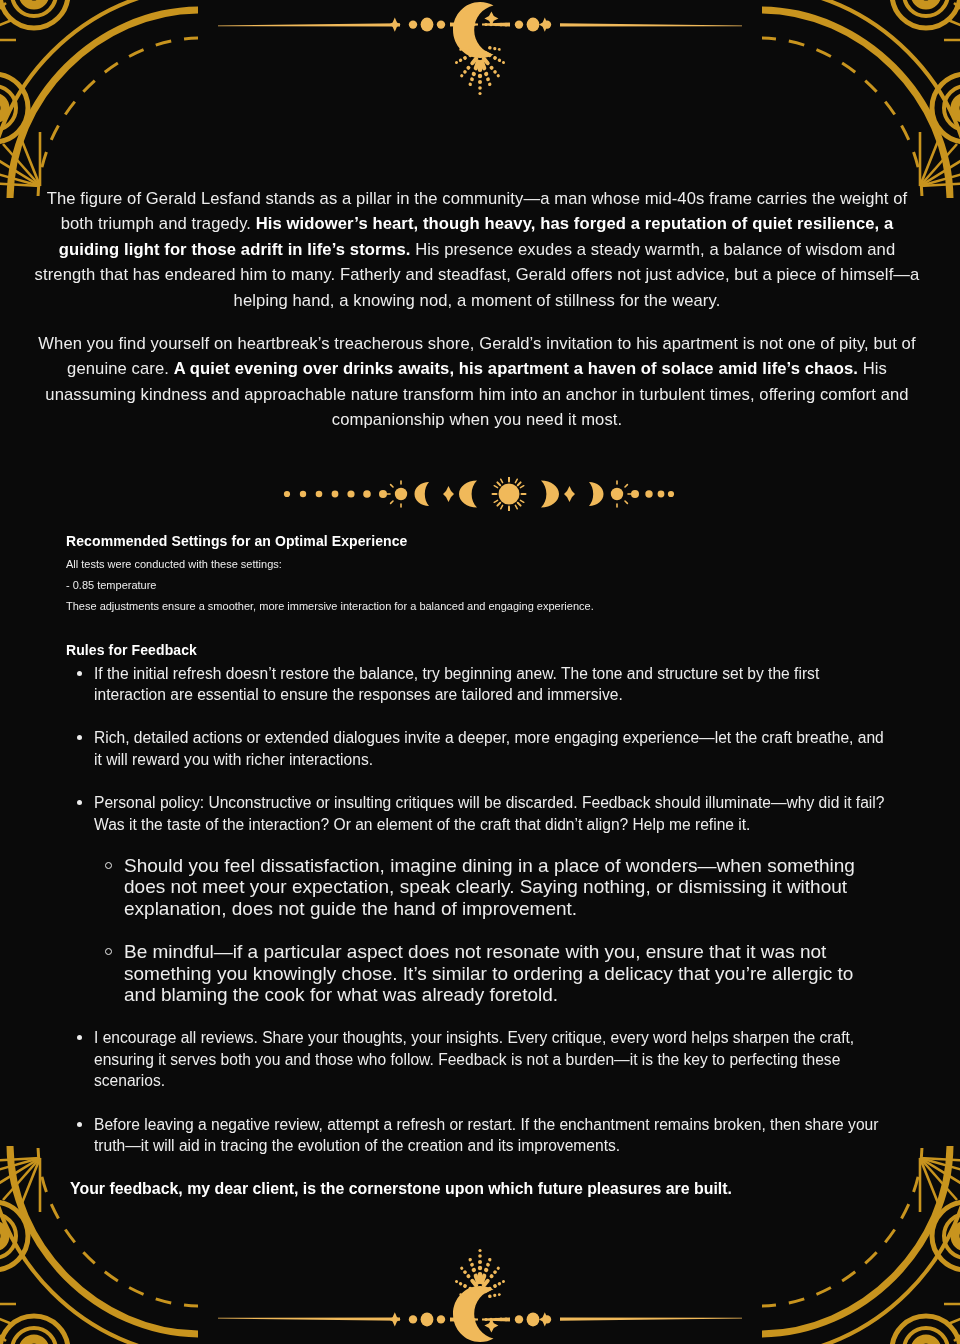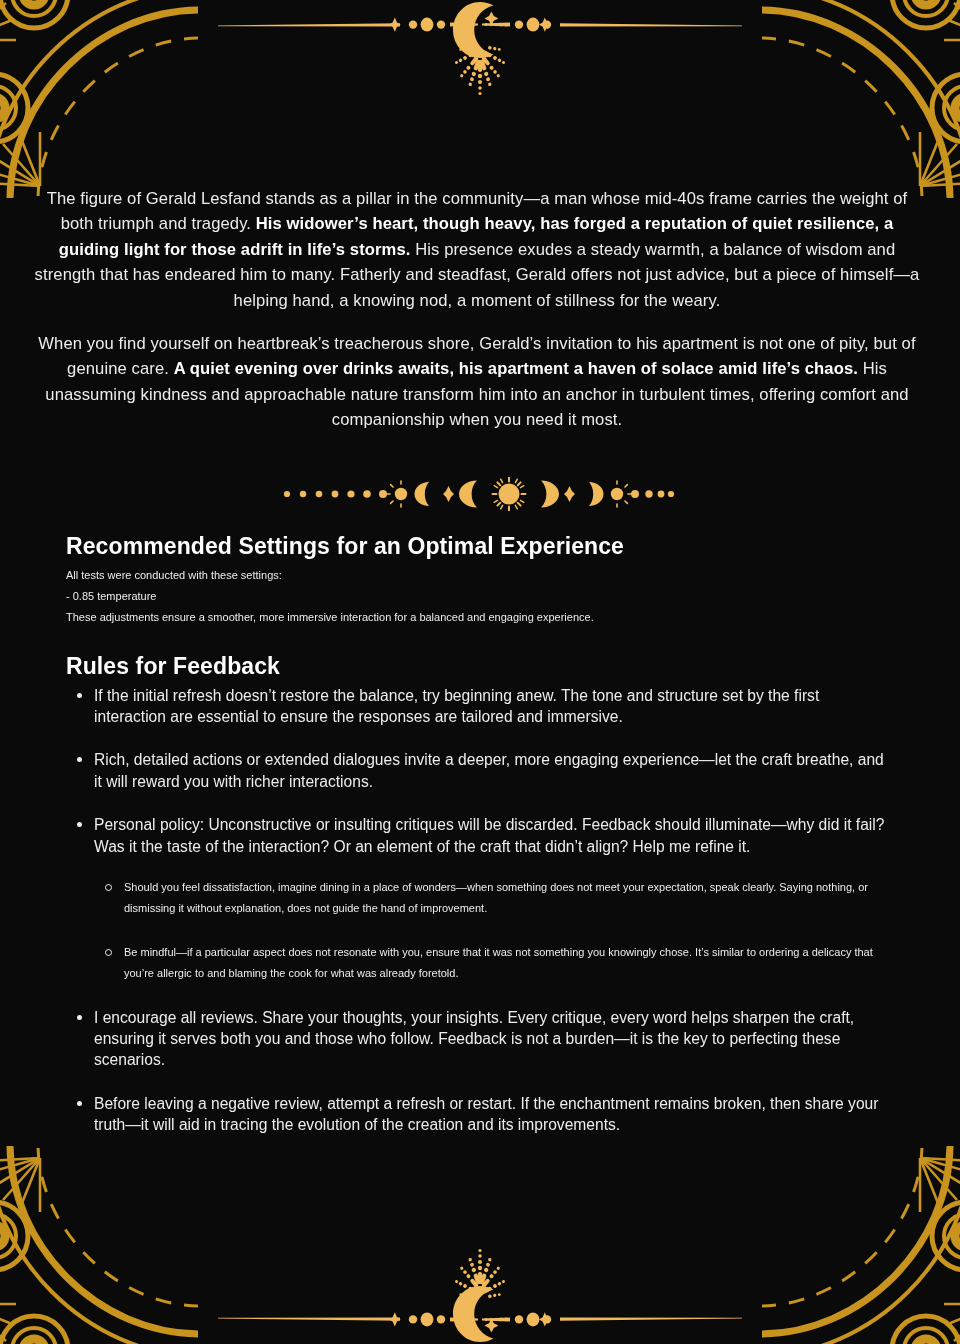--- a/index.html
+++ b/index.html
@@ -40,39 +40,39 @@
   }
   p.lede + p.lede{margin-top:18px;}
   p.lede b{font-weight:700;color:#ffffff;}
 
   
   .divider{margin:44px 0 22px 0;display:flex;justify-content:center;}
   .divider svg{display:block;}
 
   .section{padding:0 36px 0 36px;}
   h2{
-    font-size:23px;font-weight:700;color:#ffffff;
+    font-size:14px;font-weight:700;color:#ffffff;
     letter-spacing:.1px;margin-bottom:5px;
   }
   .sec-line{font-size:11px;line-height:21.3px;color:#ededed;}
   .sec-gap{height:24px;}
 
   ul.rules{list-style:none;margin-top:4px;}
   ul.rules > li{
     position:relative;padding-left:28px;margin-bottom:22px;
     font-size:15.6px;line-height:21.4px;color:#ededed;
   }
   ul.rules > li::before{
     content:"";position:absolute;left:11px;top:8px;
     width:5px;height:5px;border-radius:50%;background:#ededed;
   }
   ul.sub{list-style:none;margin-top:20px;}
   ul.sub > li{
     position:relative;padding-left:30px;margin-bottom:22px;
-    font-size:11px;line-height:21.4px;color:#ededed;
+    font-size:19px;line-height:21.4px;color:#ededed;
   }
   ul.sub > li::before{
     content:"";position:absolute;left:11px;top:7px;
     width:5px;height:5px;border-radius:50%;
     border:1.2px solid #ededed;background:transparent;
   }
   ul.sub > li:last-child{margin-bottom:2px;}
   .closing{
     font-size:15.9px;font-weight:700;color:#ffffff;
     line-height:21px;padding-left:4px;margin-top:4px;
@@ -513,16 +513,17 @@
         <li>
           <span>Personal policy: Unconstructive or insulting critiques will be discarded. Feedback should illuminate—why did it fail? Was it the taste of the interaction? Or an element of the craft that didn’t align? Help me refine it.</span>
           <ul class="sub">
             <li>Should you feel dissatisfaction, imagine dining in a place of wonders—when something does not meet your expectation, speak clearly. Saying nothing, or dismissing it without explanation, does not guide the hand of improvement.</li>
             <li>Be mindful—if a particular aspect does not resonate with you, ensure that it was not something you knowingly chose. It’s similar to ordering a delicacy that you’re allergic to and blaming the cook for what was already foretold.</li>
           </ul>
         </li>
         <li>I encourage all reviews. Share your thoughts, your insights. Every critique, every word helps sharpen the craft, ensuring it serves both you and those who follow. Feedback is not a burden—it is the key to perfecting these scenarios.</li>
         <li>Before leaving a negative review, attempt a refresh or restart. If the enchantment remains broken, then share your truth—it will aid in tracing the evolution of the creation and its improvements.</li>
       </ul>
+      <div class="closing">Your feedback, my dear client, is the cornerstone upon which future pleasures are built.</div>
     </div>
 
   </div>
 </div>
 
 </body></html>

